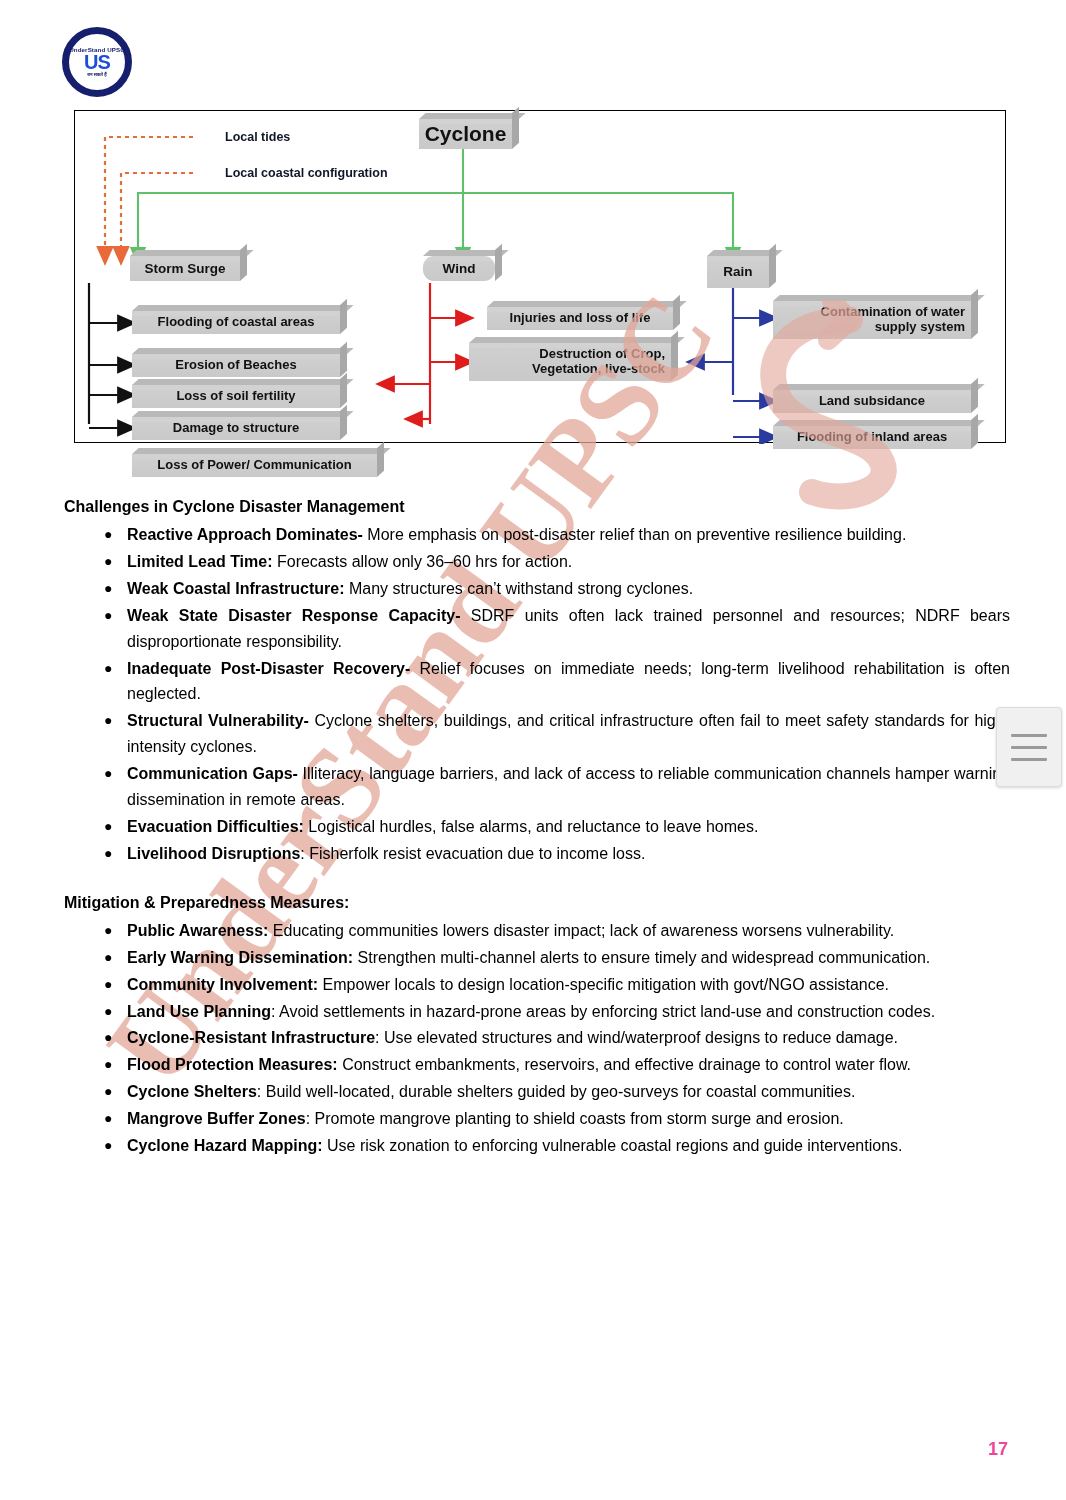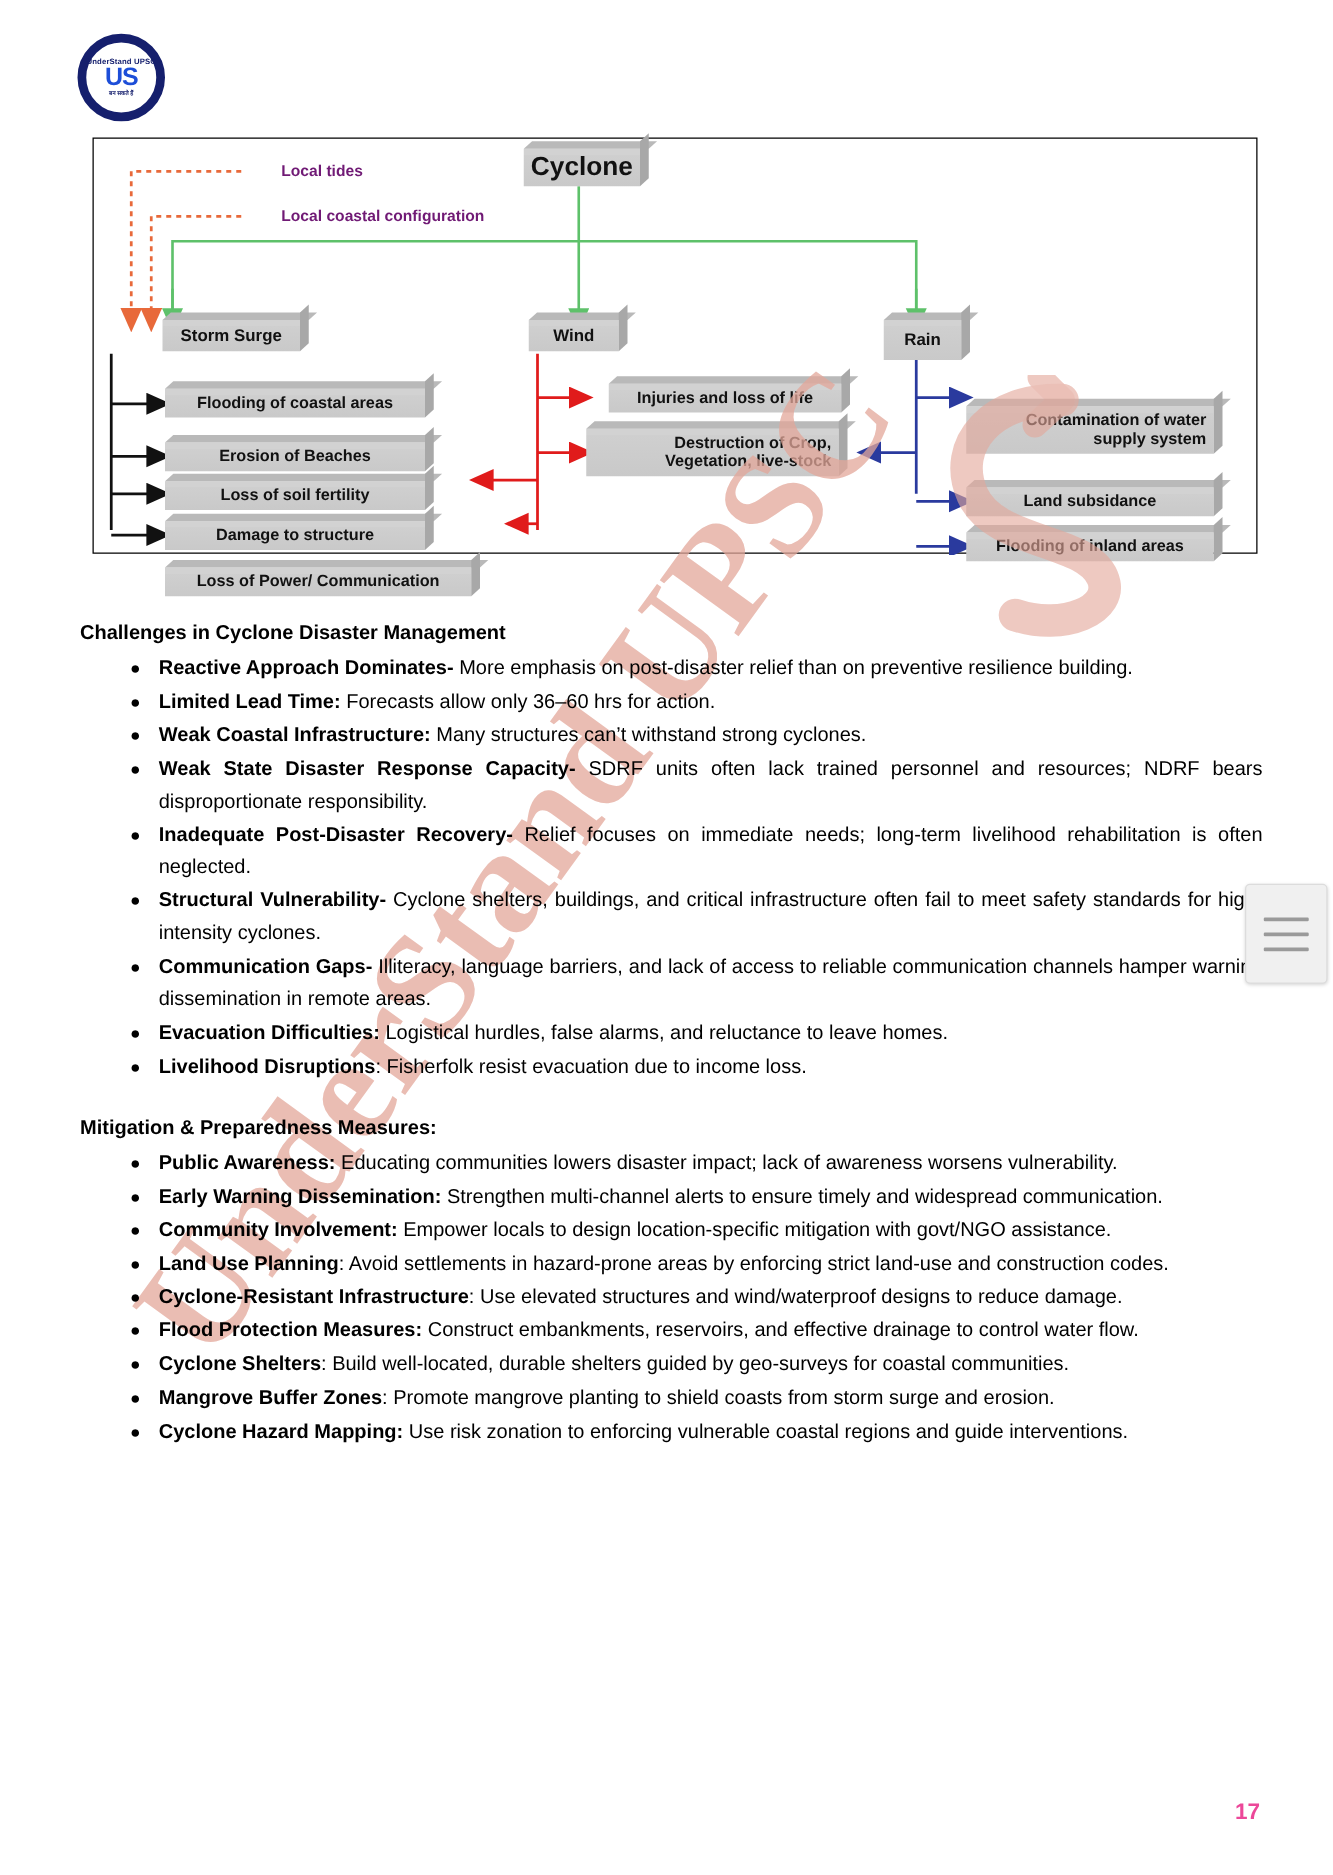--- a/index.html
+++ b/index.html
@@ -102,21 +102,21 @@
     right: -7px; top: -6px; bottom: 0; width: 7px;
     background: #a8a8a8;
     transform: skewY(-42deg);
     transform-origin: top left;
   }
   .node-txt { position: relative; z-index: 1; padding: 0 6px; }
 
   .dash-label {
     position: absolute;
     font-family: "Liberation Sans", sans-serif;
-    font-weight: 700; font-size: 12.5px; color: #701a75;
+    font-weight: 700; font-size: 12.5px; color: #0f172a;
     white-space: nowrap; z-index: 2; padding-left: 29px;
   }
 
   
   .caption {
     position: absolute; left: 74px; top: 448px; width: 932px;
     text-align: center;
     font-family: "Liberation Sans", sans-serif;
     font-weight: 700; font-size: 17px; color: #000;
     z-index: 6;
@@ -244,21 +244,21 @@
       <div class="dash-label" style="left:121px; top:19px;">Local tides</div>
       <div class="dash-label" style="left:121px; top:55px;">Local coastal configuration</div>
 
       <div class="node" style="left:344px; top:8px; width:93px; height:30px; font-size:21px;">
         <span class="node-txt">Cyclone</span>
       </div>
 
       <div class="node" style="left:55px; top:145px; width:110px; height:25px; font-size:13.5px;">
         <span class="node-txt">Storm Surge</span>
       </div>
-      <div class="node" style="left:348px; top:145px; width:72px; height:25px; font-size:13.5px;">
+      <div class="node" style="left:348px; top:145px; width:72px; height:25px; font-size:13.5px;border-radius:11px;">
         <span class="node-txt">Wind</span>
       </div>
       <div class="node" style="left:632px; top:145px; width:62px; height:32px; font-size:13.5px;">
         <span class="node-txt">Rain</span>
       </div>
 
       <div class="node" style="left:57px; top:200px; width:208px; height:23px; font-size:13px;">
         <span class="node-txt">Flooding of coastal areas</span>
       </div>
       <div class="node" style="left:57px; top:243px; width:208px; height:23px; font-size:13px;">
@@ -274,21 +274,21 @@
         <span class="node-txt">Loss of Power/ Communication</span>
       </div>
 
       <div class="node" style="left:394px; top:196px; width:186px; height:23px; font-size:13px;margin-left:18px;">
         <span class="node-txt">Injuries and loss of life</span>
       </div>
       <div class="node" style="left:394px; top:232px; width:202px; height:38px; font-size:13px;">
         <span class="node-txt">Destruction of Crop, Vegetation, live-stock</span>
       </div>
 
-      <div class="node" style="left:698px; top:190px; width:198px; height:38px; font-size:13px;margin-top:24px;">
+      <div class="node" style="left:698px; top:190px; width:198px; height:38px; font-size:13px;">
         <span class="node-txt">Contamination of water supply system</span>
       </div>
       <div class="node" style="left:698px; top:279px; width:198px; height:23px; font-size:13px;">
         <span class="node-txt">Land subsidance</span>
       </div>
       <div class="node" style="left:698px; top:315px; width:198px; height:23px; font-size:13px;">
         <span class="node-txt">Flooding of inland areas</span>
       </div>
     </div>
   </div>

